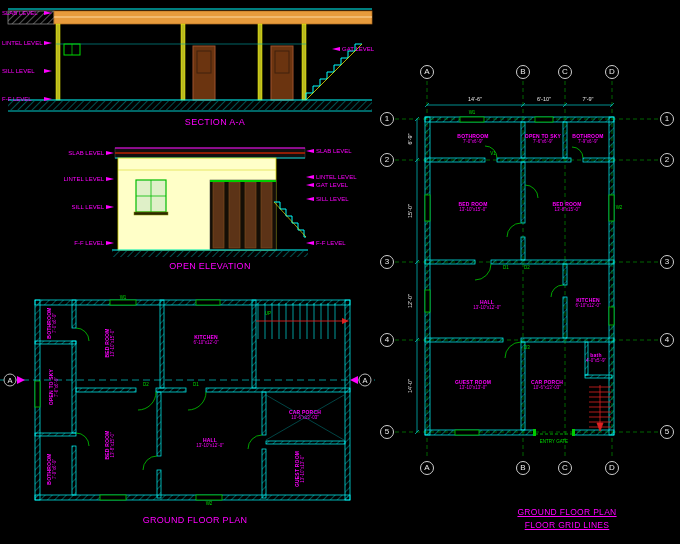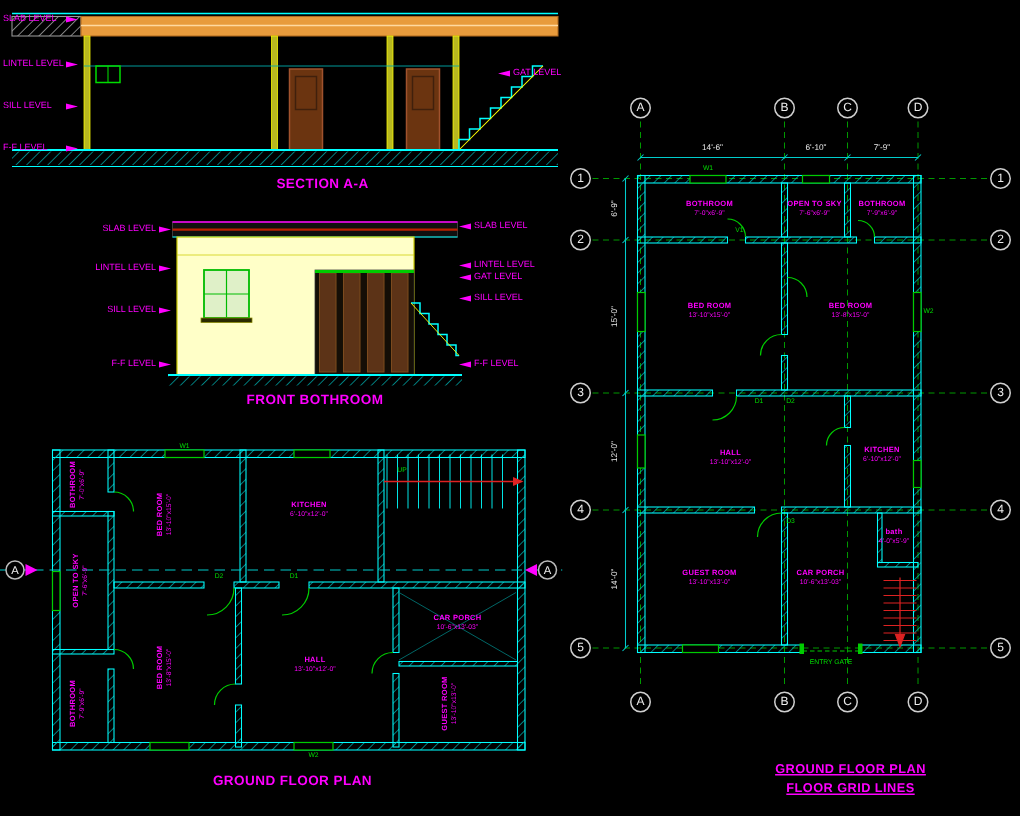--- a/index.html
+++ b/index.html
@@ -11,21 +11,21 @@
   .lvl.r{text-align:right}
   .room{position:absolute;display:flex;flex-direction:column;align-items:center;color:#FF00FF;line-height:1.25;white-space:nowrap;transform:translate(-50%,-50%)}
   .room.rot{transform:translate(-50%,-50%) rotate(-90deg)}
   .rname{font-size:5px;font-weight:bold;letter-spacing:.2px}
   .rsize{font-size:4.5px}
   .bubble{position:absolute;width:14px;height:14px;border-radius:50%;border:1px solid #cfcfcf;background:#000;color:#ededed;font-size:8px;line-height:12px;text-align:center;transform:translate(-50%,-50%)}
   .bubble.sm{width:13px;height:13px;font-size:7.5px;line-height:11px;border-color:#bbb}
   .dim{position:absolute;color:#e8e8e8;font-size:5.5px;white-space:nowrap;transform:translate(-50%,-50%)}
   .dim.rot{transform:translate(-50%,-50%) rotate(-90deg)}
   .tag{position:absolute;color:#00DD00;font-size:4.5px;white-space:nowrap;transform:translate(-50%,-50%)}
-  .title{position:absolute;color:#FF00FF;font-weight:bold;font-size:9px;white-space:nowrap;transform:translate(-50%,0);letter-spacing:.3px}
+  .title{position:absolute;color:#FF00FF;font-weight:normal;font-size:9px;white-space:nowrap;transform:translate(-50%,0);letter-spacing:.3px}
   .title.sm{font-size:8.5px}
   .title.u{text-decoration:underline}
 </style>
 </head>
 <body>
 
 <div id="screen">
 
   <div class="region" style="left:0;top:0;width:380px;height:135px">
     <svg width="380" height="135">
@@ -138,21 +138,21 @@
     </svg>
     <span class="lvl r" style="left:0;top:10px;width:44px">SLAB LEVEL</span>
     <span class="lvl r" style="left:0;top:36px;width:44px">LINTEL LEVEL</span>
     <span class="lvl r" style="left:0;top:64px;width:44px">SILL LEVEL</span>
     <span class="lvl r" style="left:0;top:100px;width:44px">F-F LEVEL</span>
     <span class="lvl" style="left:256px;top:8px">SLAB LEVEL</span>
     <span class="lvl" style="left:256px;top:34px">LINTEL LEVEL</span>
     <span class="lvl" style="left:256px;top:42px">GAT LEVEL</span>
     <span class="lvl" style="left:256px;top:56px">SILL LEVEL</span>
     <span class="lvl" style="left:256px;top:100px">F-F LEVEL</span>
-    <div class="title" style="left:150px;top:121px">FRONT BOTHROOM</div>
+    <div class="title" style="left:150px;top:121px">OPEN ELEVATION</div>
   </div>
 
   <div class="region" style="left:0;top:285px;width:375px;height:259px">
     <svg width="375" height="230">
       <defs>
         <pattern id="hc3" width="5" height="5" patternUnits="userSpaceOnUse" patternTransform="rotate(45)">
           <line x1="0" y1="0" x2="0" y2="5" stroke="#00bbbb" stroke-width="0.9"></line>
         </pattern>
       </defs>
       <g fill="url(#hc3)" stroke="#00FFFF" stroke-width="0.7">

